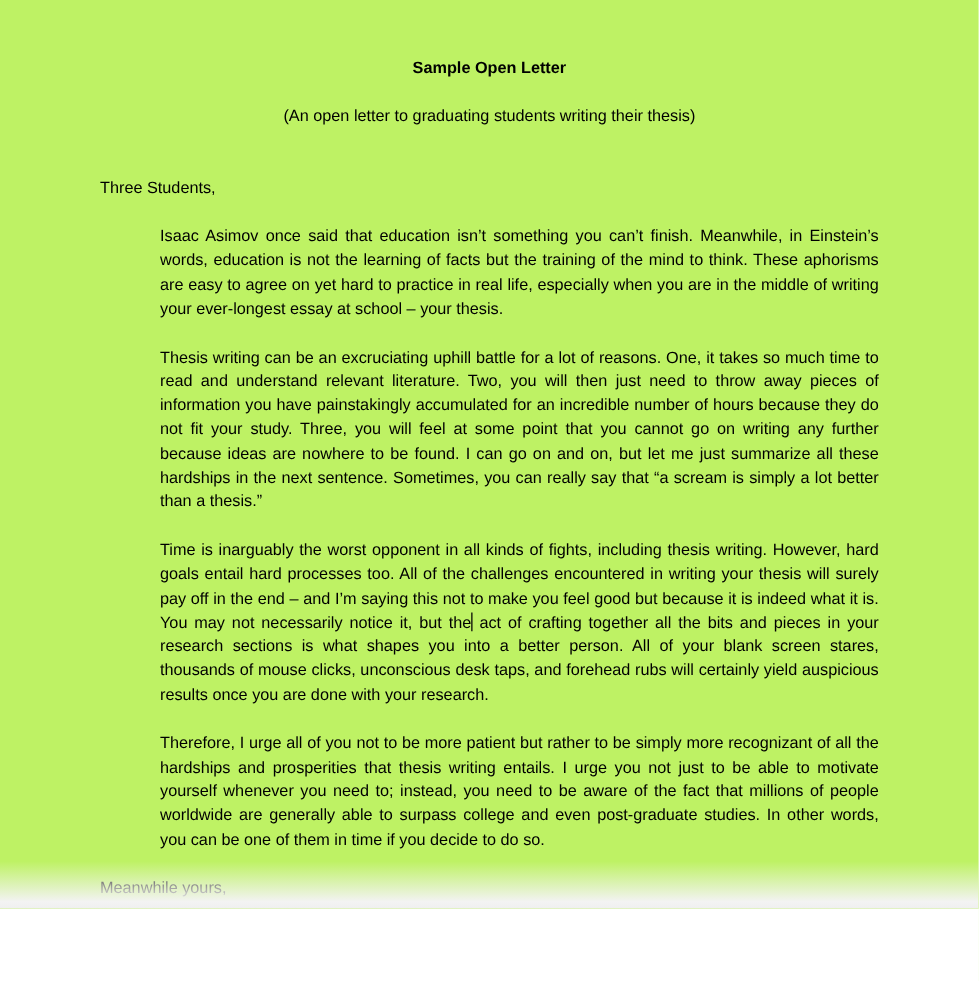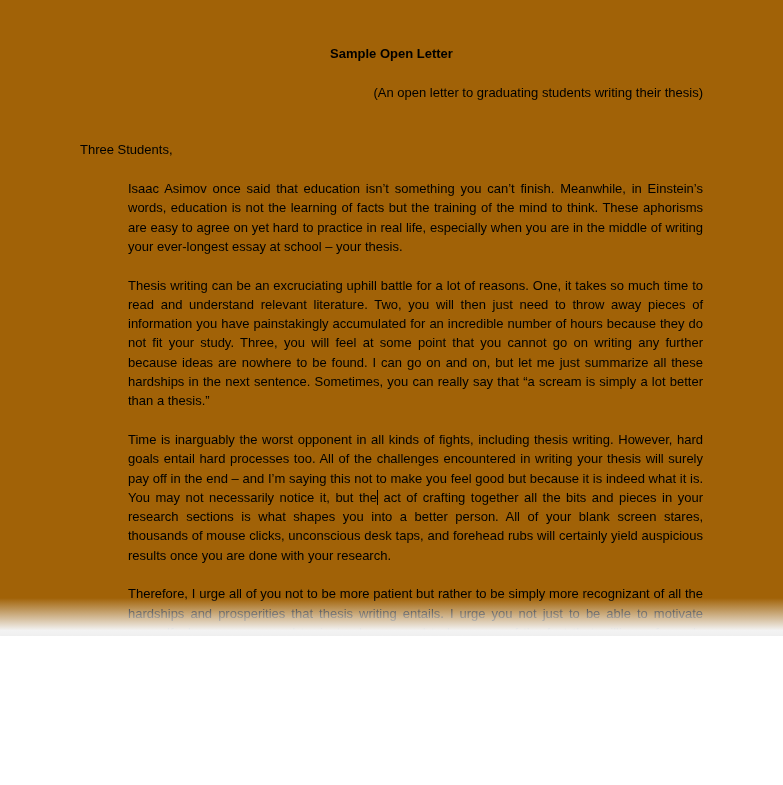--- a/index.html
+++ b/index.html
@@ -1,38 +1,38 @@
 <!DOCTYPE html>
 <html><head>
 <meta charset="utf-8">
 <style>
   * { margin: 0; padding: 0; box-sizing: border-box; }
   html, body { width: 783px; height: 785px; background: #ffffff; }
   .page {
     position: relative;
     width: 783px;
-    height: 636px;
-    background: #a16207;
+    height: 727px;
+    background: #bef264;
     font-family: "Liberation Sans", sans-serif;
     font-size: 13px;
     line-height: 19.3px;
     color: #000000;
     overflow: hidden;
   }
   .content {
     padding: 44px 80px 0 80px; 
   }
   .title {
     font-size: 13px;
     font-weight: bold;
     text-align: center;
     margin-bottom: 19.3px;
   }
   .subtitle {
-    text-align: right;
+    text-align: center;
     margin-bottom: 38.6px;
   }
   .salutation {
     margin-bottom: 19.3px;
   }
   .para {
     text-align: justify;
     margin-bottom: 19.3px;
     margin-left: 48px;
   }

